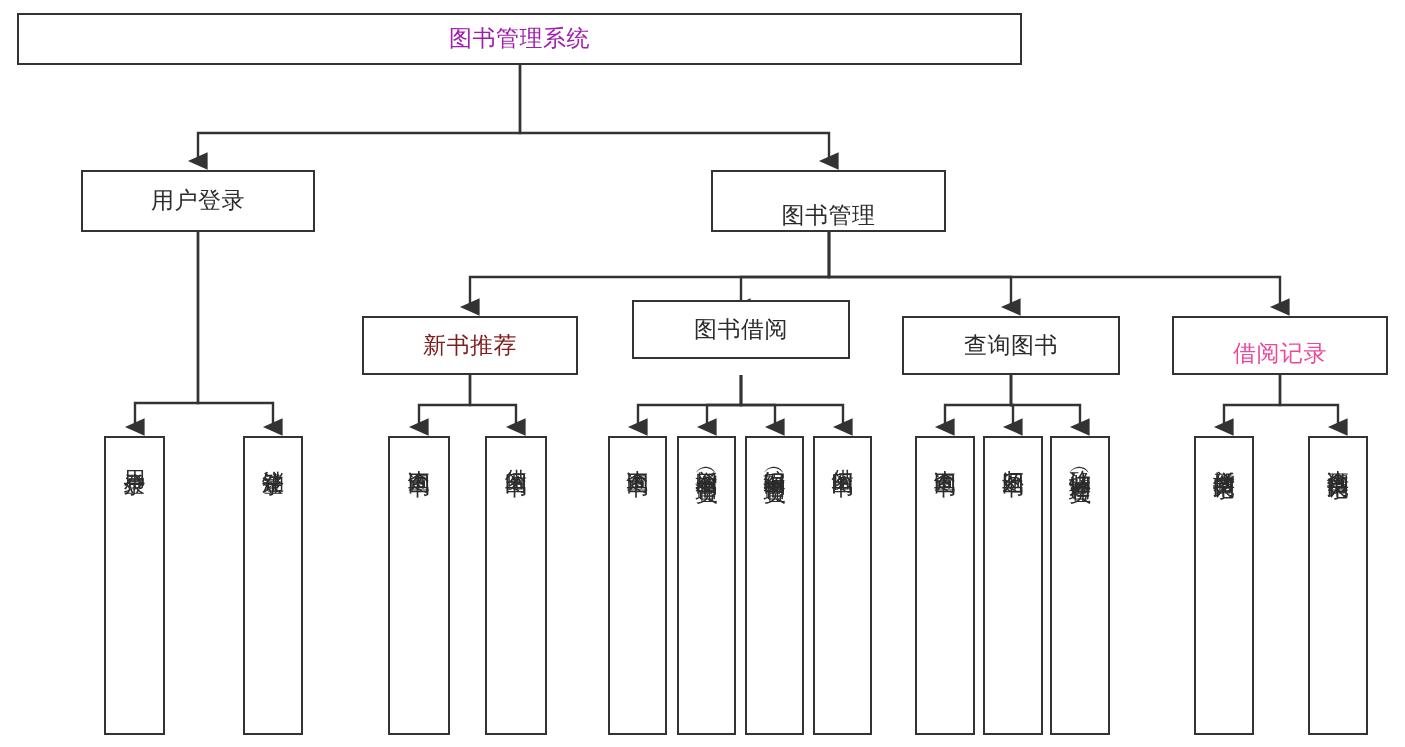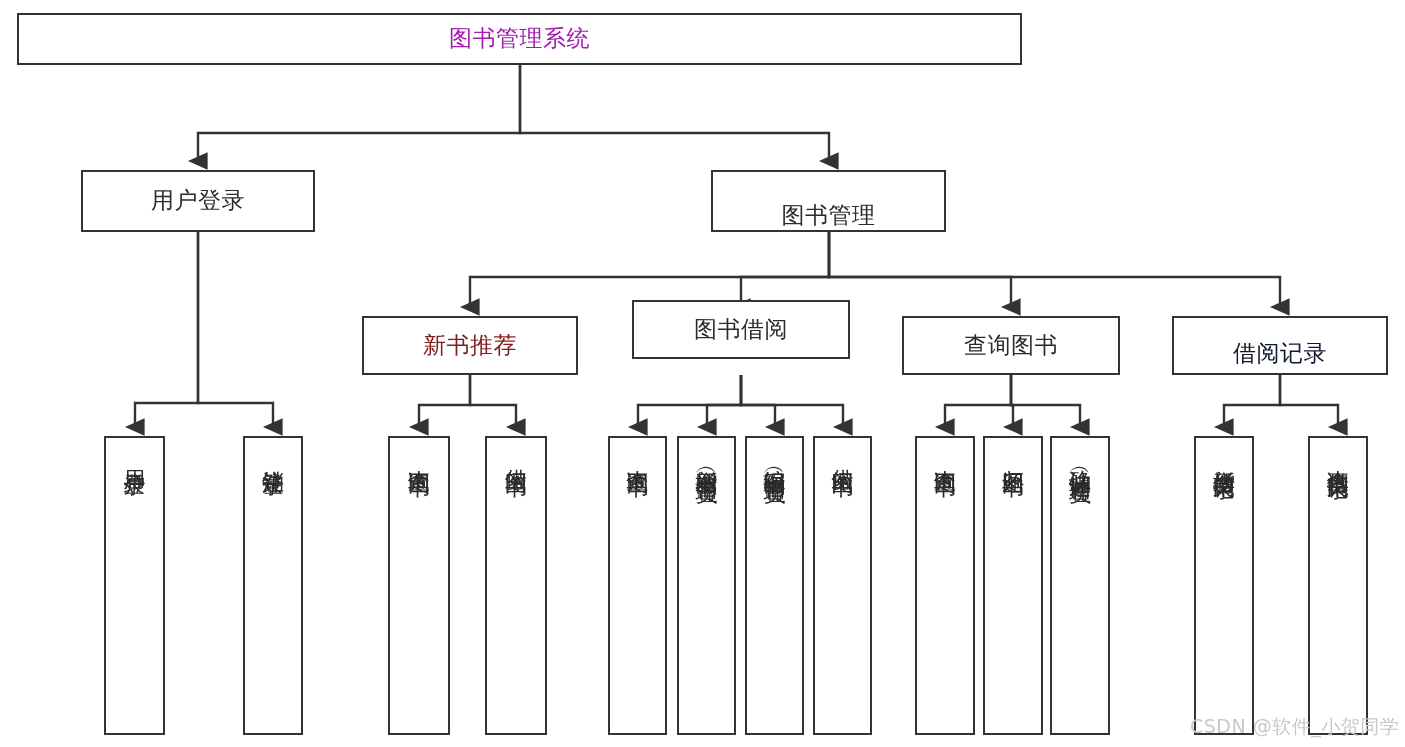--- a/index.html
+++ b/index.html
@@ -114,21 +114,21 @@
       <div class="node-box node-horizontal" style="left: 362px; top: 316px; width: 216px; height: 59px; border-color: rgb(51, 51, 51); background: rgb(255, 255, 255);">
         <span class="node-label" style="color: #7f1d1d;">新书推荐</span>
       </div>
       <div class="node-box node-horizontal" style="left: 632px; top: 300px; width: 218px; height: 59px; border-color: rgb(51, 51, 51); background: rgb(255, 255, 255);">
         <span class="node-label" style="color: rgb(43, 43, 43);">图书借阅</span>
       </div>
       <div class="node-box node-horizontal" style="left: 902px; top: 316px; width: 218px; height: 59px; border-color: rgb(51, 51, 51); background: rgb(255, 255, 255);">
         <span class="node-label" style="color: rgb(43, 43, 43);">查询图书</span>
       </div>
       <div class="node-box node-horizontal" style="left: 1172px; top: 316px; width: 216px; height: 59px; border-color: rgb(51, 51, 51); background: rgb(255, 255, 255);">
-        <span class="node-label" style="color: #0f172a; margin-top: 17px;">借阅记录</span>
+        <span class="node-label" style="color: #ec4899; margin-top: 17px;">借阅记录</span>
       </div>
       <div class="node-box node-vertical" style="left: 104px; top: 436px; width: 61px; height: 299px; border-color: rgb(51, 51, 51); background: rgb(255, 255, 255);">
         <span class="node-label" style="color: rgb(43, 43, 43);">用户登录</span>
       </div>
       <div class="node-box node-vertical" style="left: 243px; top: 436px; width: 60px; height: 299px; border-color: rgb(51, 51, 51); background: rgb(255, 255, 255);">
         <span class="node-label" style="color: rgb(43, 43, 43);">注销登录</span>
       </div>
       <div class="node-box node-vertical" style="left: 388px; top: 436px; width: 62px; height: 299px; border-color: rgb(51, 51, 51); background: rgb(255, 255, 255);">
         <span class="node-label" style="color: rgb(43, 43, 43);">查询图书</span>
       </div>
@@ -157,15 +157,14 @@
         <span class="node-label" style="color: rgb(43, 43, 43);">确认归还（管理员）</span>
       </div>
       <div class="node-box node-vertical" style="left: 1194px; top: 436px; width: 60px; height: 299px; border-color: rgb(51, 51, 51); background: rgb(255, 255, 255);">
         <span class="node-label" style="color: rgb(43, 43, 43);">新增借阅记录</span>
       </div>
       <div class="node-box node-vertical" style="left: 1308px; top: 436px; width: 60px; height: 299px; border-color: rgb(51, 51, 51); background: rgb(255, 255, 255);">
         <span class="node-label" style="color: rgb(43, 43, 43);">查询借阅记录</span>
       </div>
     </div>
 
-  <div class="watermark" style="left: 1190px; top: 714px; color: rgb(200, 200, 200);">CSDN @软件_小贺同学</div>
 
 </div>
 
 </body></html>

